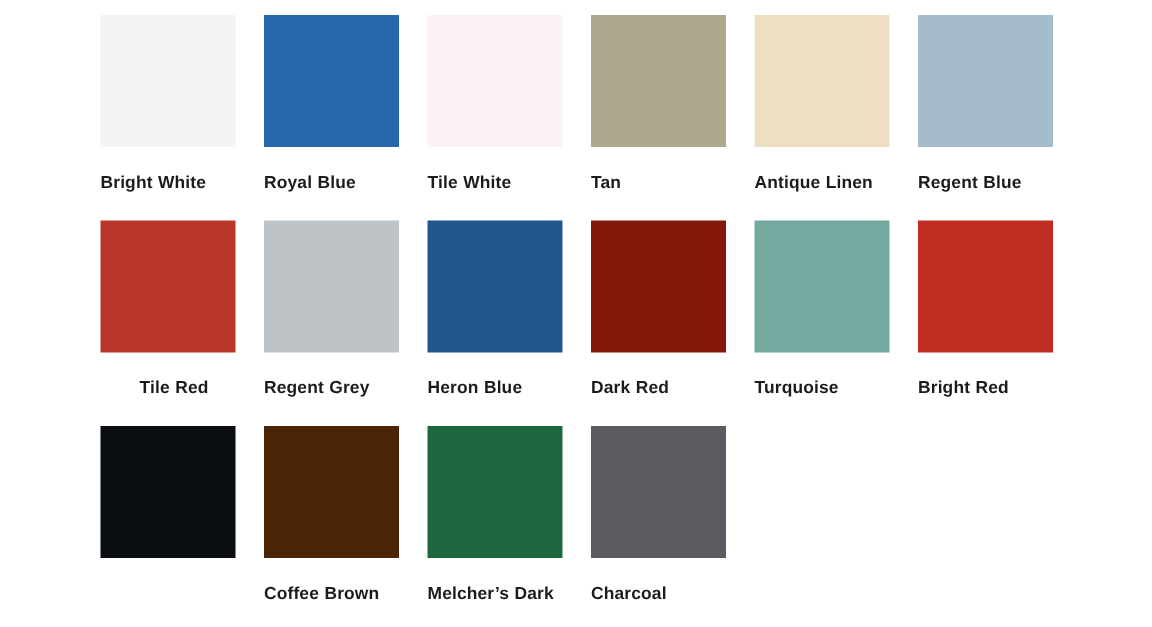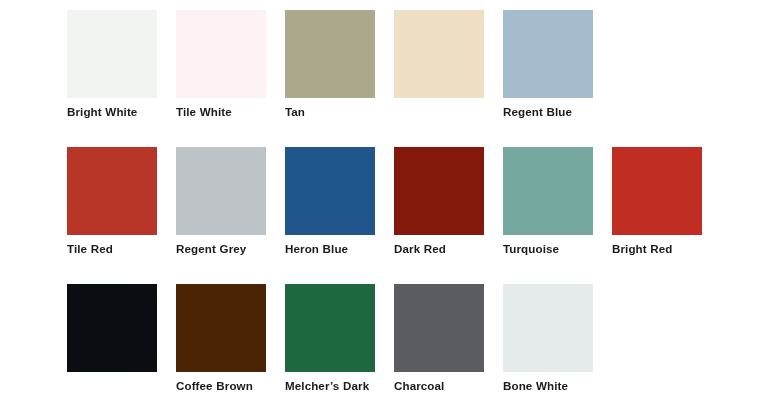--- a/index.html
+++ b/index.html
@@ -32,60 +32,65 @@
     display: flex;
     flex-direction: column;
     align-items: flex-start;
   }
   .swatch-chip {
     width: 90px;
     height: 88px;
     display: block;
   }
   .swatch-label {
-    margin-top: 6px;
+    margin-top: 16px;
     font-size: 11.6px;
     font-weight: bold;
     line-height: 15px;
     color: #1b1b1b;
     letter-spacing: 0.1px;
     text-align: left;
     width: 98px;
     word-spacing: 0.3px;
   }
 </style>
 </head>
 <body>
 
 <div id="palette" style="background: rgb(255, 255, 255);">
     <div class="swatch-row">
       <div class="swatch-cell">
         <div class="swatch-chip" style="background-color: rgb(242, 244, 242);"></div>
         <div class="swatch-label" style="color: rgb(27, 27, 27);">Bright White</div>
       </div>
       <div class="swatch-cell">
+        <div class="swatch-chip" style="background-color: rgb(39, 103, 174);"></div>
+        <div class="swatch-label" style="color: rgb(27, 27, 27);">Royal Blue</div>
+      </div>
+      <div class="swatch-cell">
         <div class="swatch-chip" style="background-color: rgb(252, 242, 244);"></div>
         <div class="swatch-label" style="color: rgb(27, 27, 27);">Tile White</div>
       </div>
       <div class="swatch-cell">
         <div class="swatch-chip" style="background-color: rgb(172, 168, 139);"></div>
         <div class="swatch-label" style="color: rgb(27, 27, 27);">Tan</div>
       </div>
       <div class="swatch-cell">
         <div class="swatch-chip" style="background-color: rgb(238, 223, 195);"></div>
+        <div class="swatch-label" style="color: rgb(27, 27, 27);">Antique Linen</div>
       </div>
       <div class="swatch-cell">
         <div class="swatch-chip" style="background-color: rgb(164, 188, 203);"></div>
         <div class="swatch-label" style="color: rgb(27, 27, 27);">Regent Blue</div>
       </div>
     </div>
     <div class="swatch-row">
       <div class="swatch-cell">
         <div class="swatch-chip" style="background-color: rgb(184, 54, 40);"></div>
-        <div class="swatch-label" style="color: rgb(27, 27, 27);">Tile Red</div>
+        <div class="swatch-label" style="color: rgb(27, 27, 27); text-align: center;">Tile Red</div>
       </div>
       <div class="swatch-cell">
         <div class="swatch-chip" style="background-color: rgb(189, 195, 199);"></div>
         <div class="swatch-label" style="color: rgb(27, 27, 27);">Regent Grey</div>
       </div>
       <div class="swatch-cell">
         <div class="swatch-chip" style="background-color: rgb(32, 86, 140);"></div>
         <div class="swatch-label" style="color: rgb(27, 27, 27);">Heron Blue</div>
       </div>
       <div class="swatch-cell">
@@ -110,18 +115,14 @@
         <div class="swatch-label" style="color: rgb(27, 27, 27);">Coffee Brown</div>
       </div>
       <div class="swatch-cell">
         <div class="swatch-chip" style="background-color: rgb(30, 104, 64);"></div>
         <div class="swatch-label" style="color: rgb(27, 27, 27);">Melcher’s Dark</div>
       </div>
       <div class="swatch-cell">
         <div class="swatch-chip" style="background-color: rgb(91, 91, 98);"></div>
         <div class="swatch-label" style="color: rgb(27, 27, 27);">Charcoal</div>
       </div>
-      <div class="swatch-cell">
-        <div class="swatch-chip" style="background-color: rgb(229, 234, 234);"></div>
-        <div class="swatch-label" style="color: rgb(27, 27, 27);">Bone White</div>
-      </div>
     </div>
   </div>
 
 </body></html>

